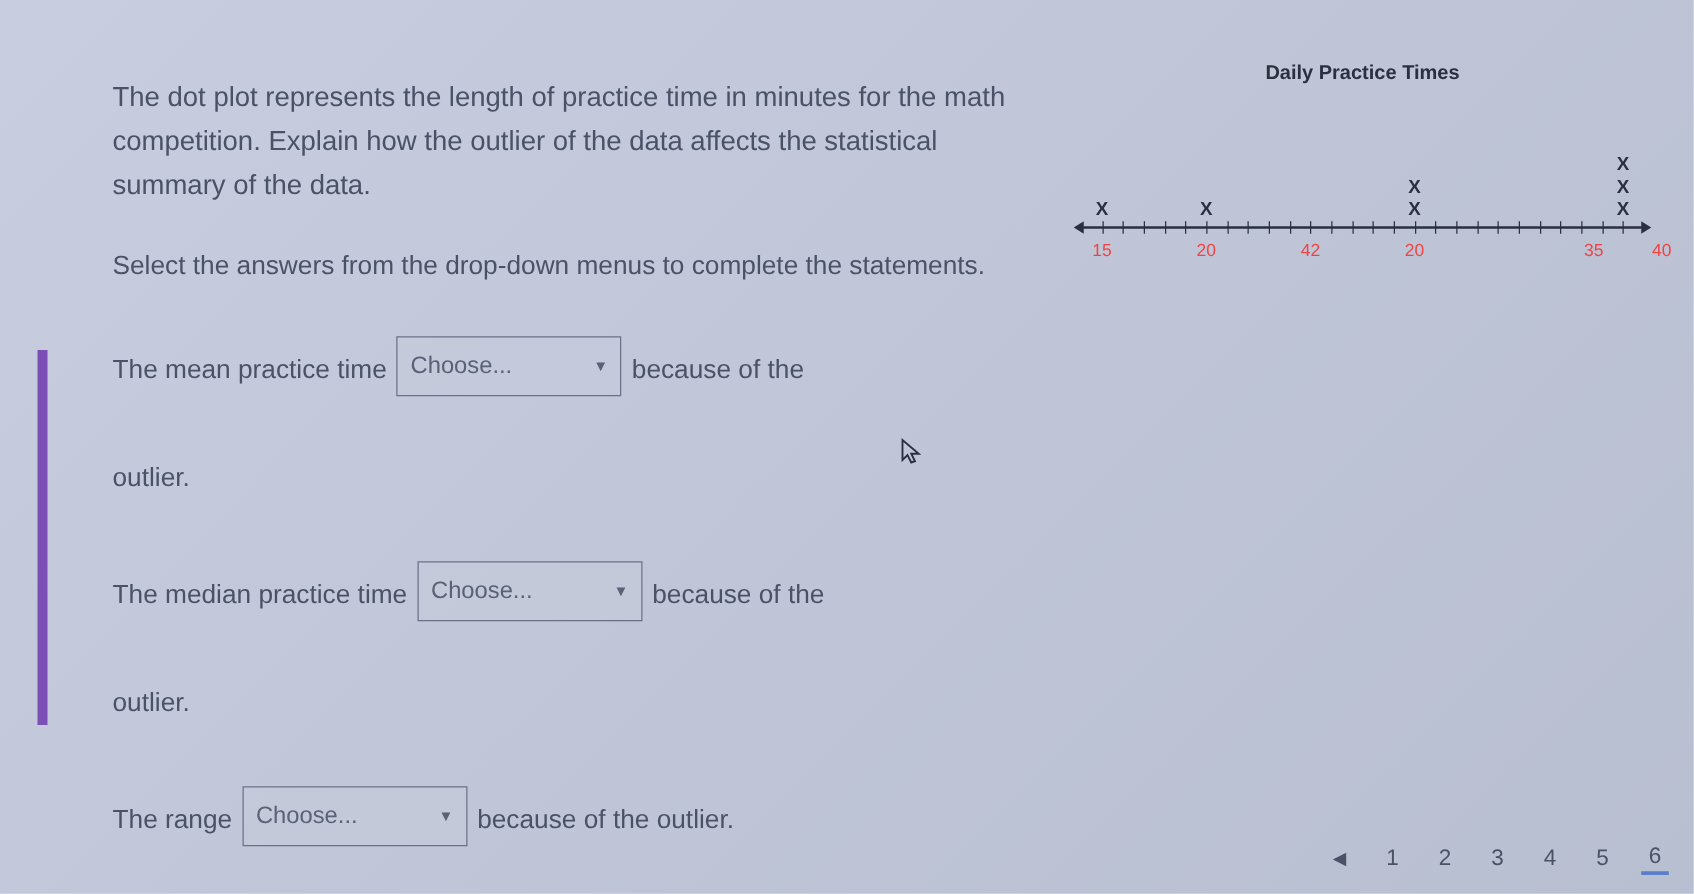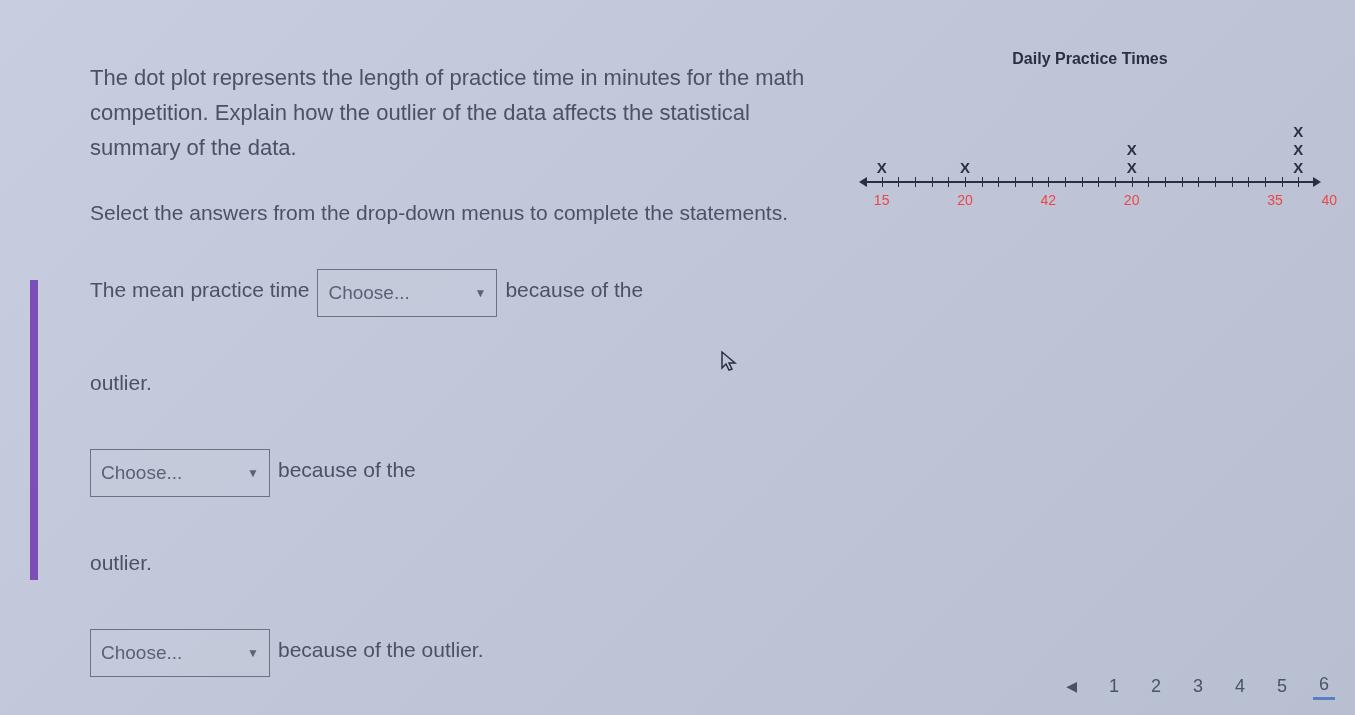--- a/index.html
+++ b/index.html
@@ -35,21 +35,21 @@
       font-size: 21px;
       line-height: 1.6;
       margin-bottom: 40px;
     }
     .statement {
       font-size: 21px;
       line-height: 2.0;
       margin-bottom: 45px;
       display: flex;
       flex-wrap: wrap;
-      align-items: flex-start;
+      align-items: flex-end;
       gap: 8px;
     }
     .dropdown {
       display: inline-flex;
       align-items: center;
       border: 1px solid #6a7288;
       background: rgba(200, 205, 220, 0.4);
       padding: 4px 10px;
       font-size: 19px;
       color: #5a6278;
@@ -161,31 +161,33 @@
       <span>Choose...</span>
       <span class="dropdown-chevron">▼</span>
     </span>
     <span>because of the</span>
   </div>
   <div class="statement">
     <span>outlier.</span>
   </div>
 
   <div class="statement">
+    <span>The median practice time</span>
     <span class="dropdown">
       <span>Choose...</span>
       <span class="dropdown-chevron">▼</span>
     </span>
     <span>because of the</span>
   </div>
   <div class="statement">
     <span>outlier.</span>
   </div>
 
   <div class="statement">
+    <span>The range</span>
     <span class="dropdown">
       <span>Choose...</span>
       <span class="dropdown-chevron">▼</span>
     </span>
     <span>because of the outlier.</span>
   </div>
 </div>
 
 <span class="cursor-icon">
   <svg width="18" height="22" viewBox="0 0 18 22">

